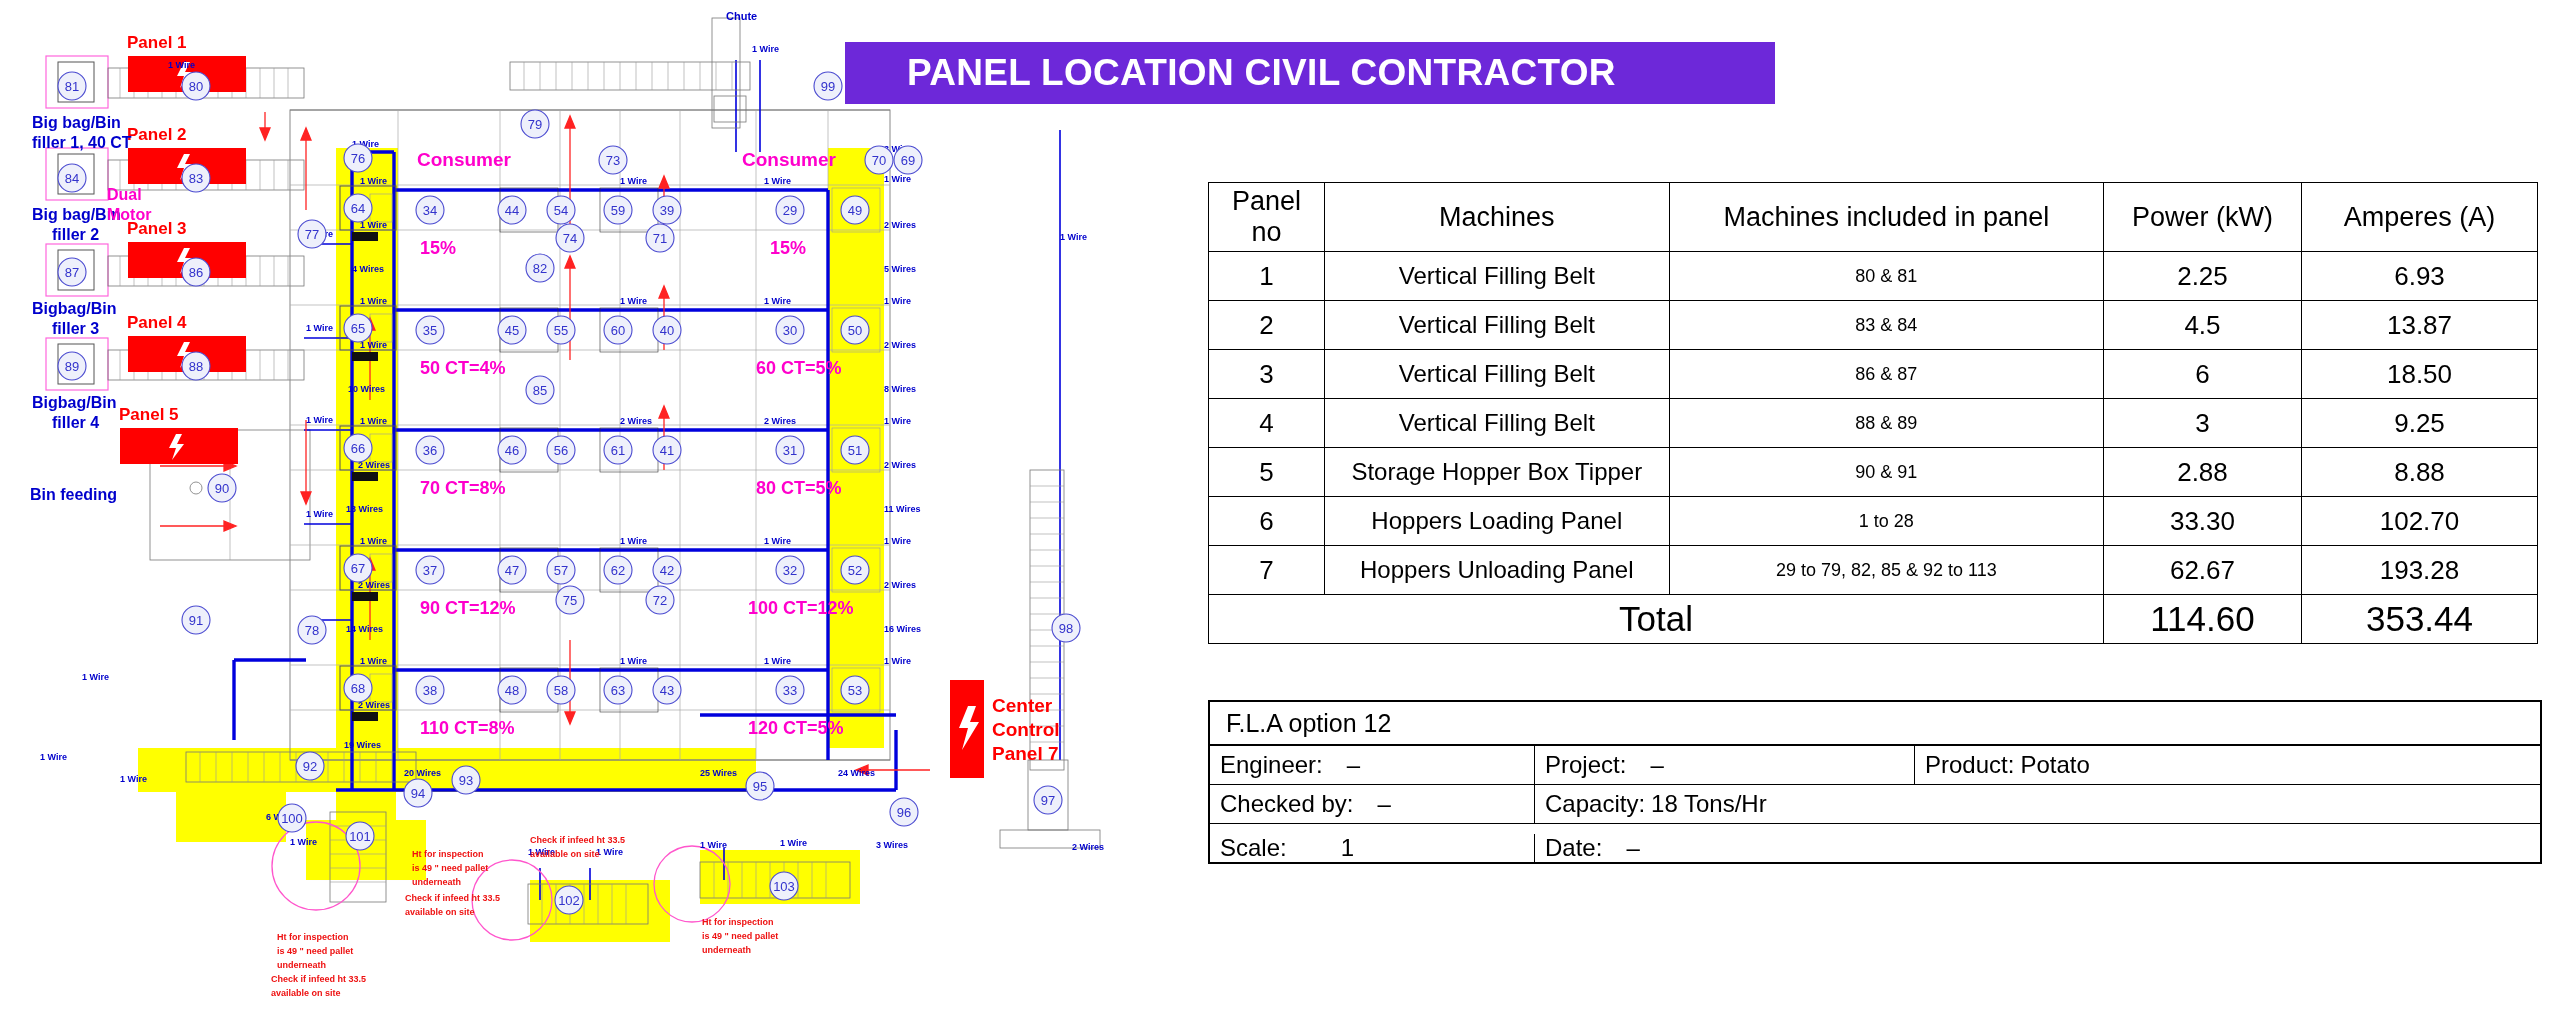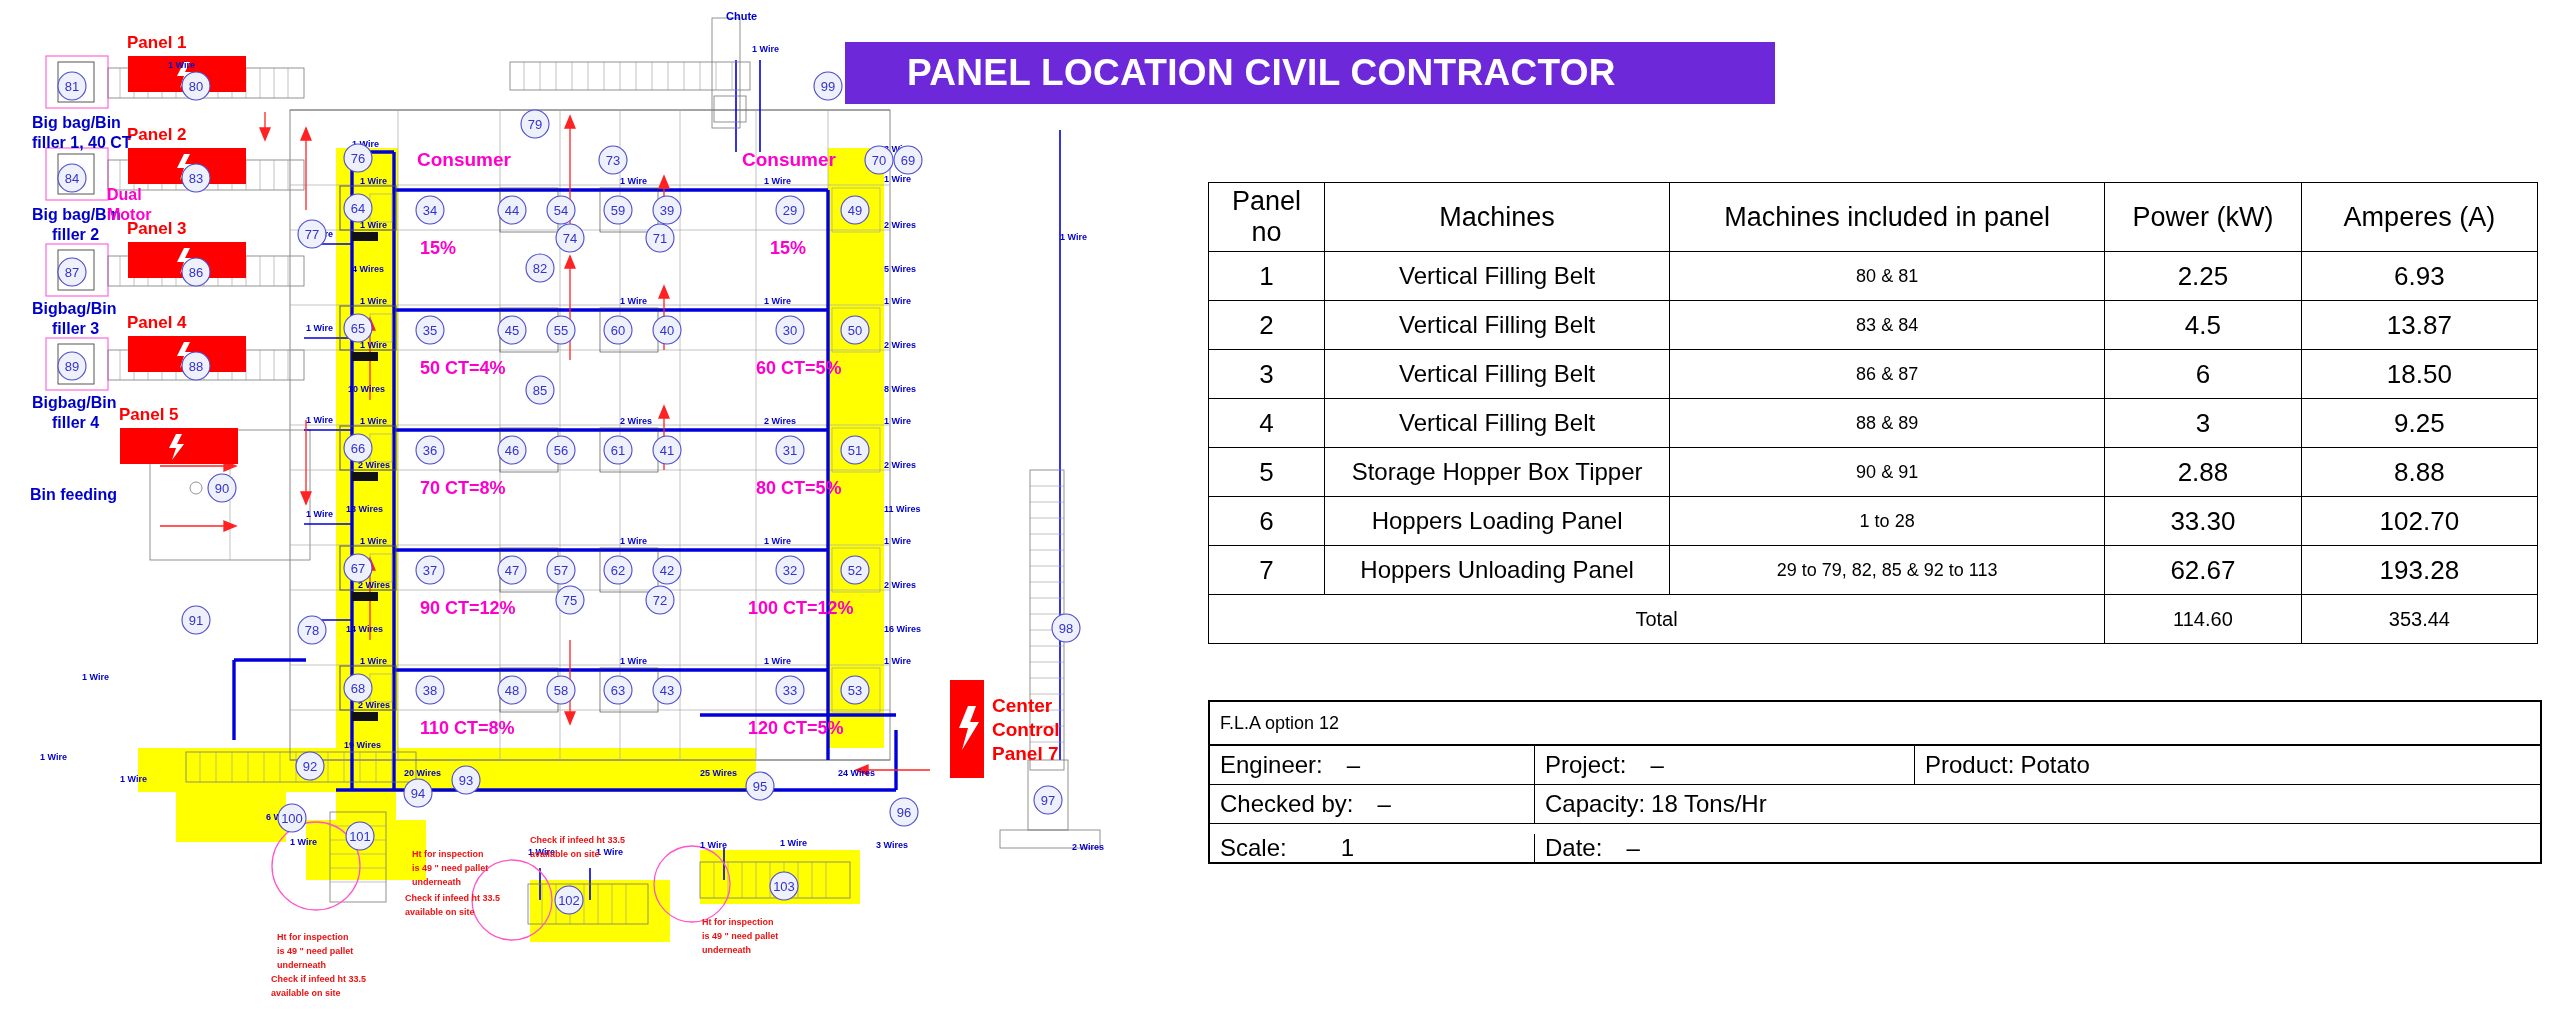--- a/index.html
+++ b/index.html
@@ -26,31 +26,31 @@
   #power-table{left:1208px;top:182px;width:1330px;}
   #power-table table{border-collapse:collapse;width:100%;
       font-family:"Liberation Sans", sans-serif;}
   #power-table th,#power-table td{
       border:1.5px solid #000;text-align:center;color:#000;background:#fff;
       padding:3px 6px;font-weight:normal;}
   #power-table th{font-size:27px;height:44px;}
   #power-table td{font-size:26px;height:42px;}
   #power-table td.mach{font-size:24px;margin-left:8px;}
   #power-table td.incl{font-size:18px;}
-  #power-table tr.total td{font-size:20px;margin-top:21px;}
+  #power-table tr.total td{font-size:35px;margin-top:21px;}
   .col-pno{width:105px}
   .col-mach{width:345px}
   .col-incl{width:440px}
   .col-pow{width:190px}
   .col-amp{width:230px}
 
   
   #title-block{left:1208px;top:700px;width:1330px;border:2px solid #000;background:#fff;}
   #tb-top{height:42px;display:flex;align-items:center;border-bottom:2px solid #000;}
-  #tb-top .t{font-size:18px;color:#000;margin-left:10px;}
+  #tb-top .t{font-size:25px;color:#000;margin-left:16px;}
   #tb-body{display:flex;}
   #tb-proj{width:243px;border-right:2px solid #000;position:relative;height:114px;}
   #tb-proj .pl{position:absolute;left:50%;transform:translateX(-50%);top:7px;
       font-size:10px;letter-spacing:.4px;color:#000;white-space:nowrap;}
   #tb-grid{flex:1;}
   #tb-grid .row{display:flex;height:38px;border-bottom:1.5px solid #000;}
   #tb-grid .row:last-child{border-bottom:none;align-items:flex-end;}
   #tb-grid .c{display:flex;align-items:center;font-size:24px;color:#000;padding-left:10px;
       border-right:1.5px solid #000;box-sizing:border-box;}
   #tb-grid .c:last-child{border-right:none;}

